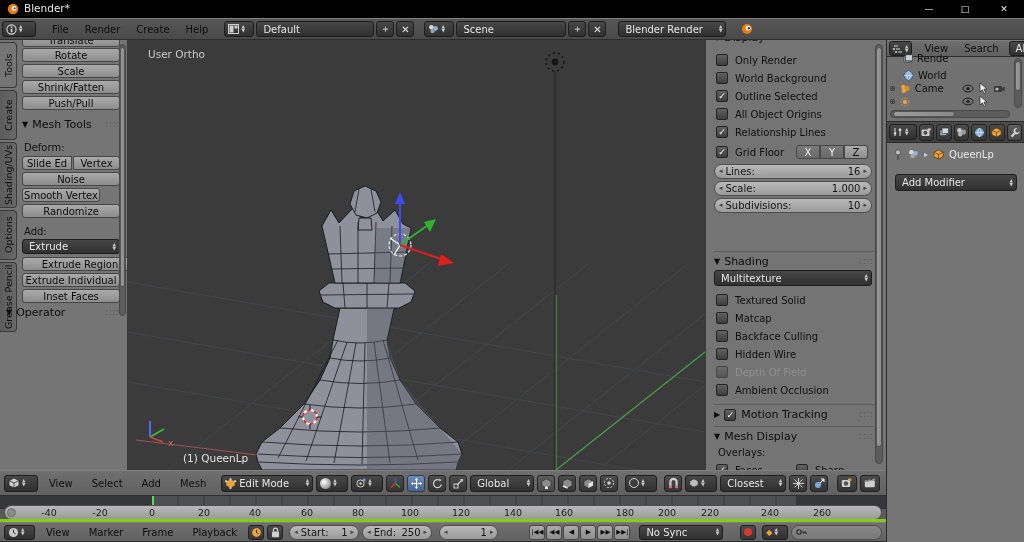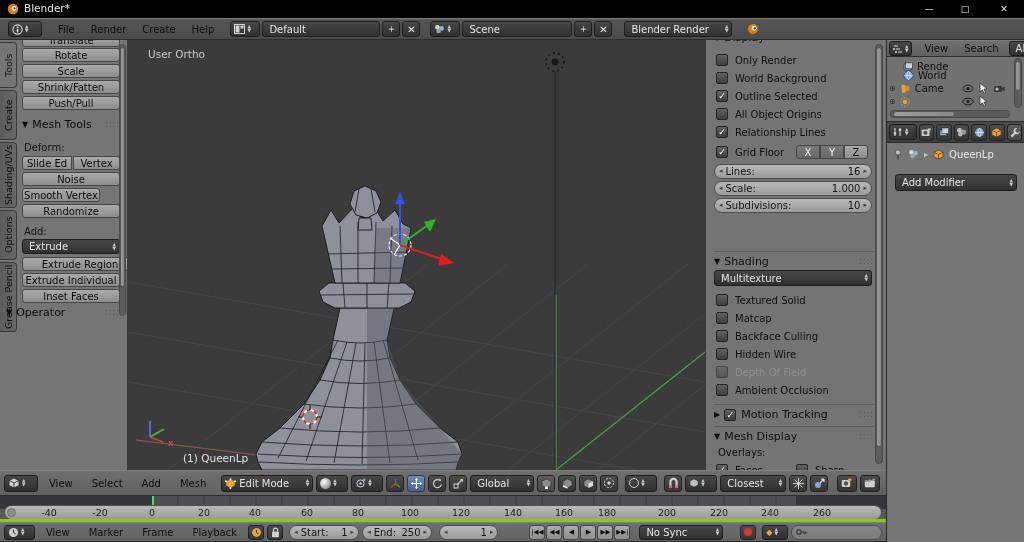--- a/index.html
+++ b/index.html
@@ -65,21 +65,21 @@
           <circle cx="7" cy="5.4" r="2.3" fill="#fff"></circle>
           <circle cx="7.6" cy="5.4" r="1.1" fill="#1b4aab"></circle>
         </svg>
     </span>
     <span class="abs" style="left:24px;top:2px;font-size:10.5px">Blender*</span>
     <span class="abs flex" style="left:916px;top:0;width:26px;height:18px;justify-content:center;font-size:9px">—</span>
     <span class="abs flex" style="left:952px;top:0;width:26px;height:18px;justify-content:center;font-size:9px">□</span>
     <span class="abs flex" style="left:990px;top:0;width:28px;height:18px;justify-content:center;font-size:9px">✕</span>
   </div>
 
-  <div class="abs flex bar" style="left:0;top:18px;width:1024px;height:22px;background:linear-gradient(#565656,#4a4a4a);padding:0 8px">
+  <div class="abs flex bar" style="left:0;top:18px;width:1024px;height:22px;background:linear-gradient(#565656,#4a4a4a);padding:0 2px">
     <div class="dd" style="width:34px;height:16px">
       <span>
           <svg width="11" height="11" viewBox="0 0 11 11">
             <circle cx="5.5" cy="5.5" r="4.6" fill="none" stroke="#d8d8d8" stroke-width="1.1"></circle>
             <rect x="4.8" y="2.6" width="1.6" height="1.6" fill="#d8d8d8"></rect>
             <rect x="4.8" y="5" width="1.6" height="3.4" fill="#d8d8d8"></rect>
           </svg>
         </span>
       <span class="chev">
           <span>▲</span>
@@ -415,21 +415,21 @@
             <span>▼</span>
           </span>
       </div>
       <span class="menu-item" style="margin-left:4px">View</span>
       <span class="menu-item">Search</span>
       <div class="dd" style="height:15px;margin-left:2px;width:34px;border-radius:3px 0 0 3px">
         <span class="lbl">All</span>
       </div>
     </div>
 
-    <div class="abs flex" style="left:16px;top:20px;height:13px;gap:4px;color:#0e0e0e">
+    <div class="abs flex" style="left:16px;top:12px;height:13px;gap:4px;color:#0e0e0e">
       <span>
           <svg width="10" height="10" viewBox="0 0 10 10">
             <rect x="1" y="2" width="7" height="6" fill="#9fb6cc" stroke="#333" stroke-width=".7"></rect>
             <rect x="2.6" y=".8" width="7" height="6" fill="#c4cfd9" stroke="#333" stroke-width=".7"></rect>
           </svg>
         </span>
       <span>Rende</span>
     </div>
     <div class="abs flex" style="left:16px;top:29px;height:13px;gap:4px;color:#0e0e0e">
       <span>
@@ -765,23 +765,23 @@
       <span class="abs" style="left:82px;width:36px;text-align:center">-20</span>
       <span class="abs" style="left:134px;width:36px;text-align:center">0</span>
       <span class="abs" style="left:186px;width:36px;text-align:center">20</span>
       <span class="abs" style="left:237px;width:36px;text-align:center">40</span>
       <span class="abs" style="left:289px;width:36px;text-align:center">60</span>
       <span class="abs" style="left:340px;width:36px;text-align:center">80</span>
       <span class="abs" style="left:392px;width:36px;text-align:center">100</span>
       <span class="abs" style="left:443px;width:36px;text-align:center">120</span>
       <span class="abs" style="left:495px;width:36px;text-align:center">140</span>
       <span class="abs" style="left:546px;width:36px;text-align:center">160</span>
-      <span class="abs" style="left:598px;width:36px;text-align:left">180</span>
+      <span class="abs" style="left:598px;width:36px;text-align:right">180</span>
       <span class="abs" style="left:649px;width:36px;text-align:center">200</span>
-      <span class="abs" style="left:701px;width:36px;text-align:center">220</span>
+      <span class="abs" style="left:701px;width:36px;text-align:left">220</span>
       <span class="abs" style="left:752px;width:36px;text-align:center">240</span>
       <span class="abs" style="left:804px;width:36px;text-align:center">260</span>
       <span class="abs" style="left:897px;width:30px;">280</span>
     </div>
   </div>
 
   <div class="abs flex bar" style="left:0;top:522px;width:886px;height:20px;padding:0 4px;gap:3px">
     <div class="dd" style="width:34px;height:15px">
       <span>
           <svg width="11" height="11" viewBox="0 0 11 11">

